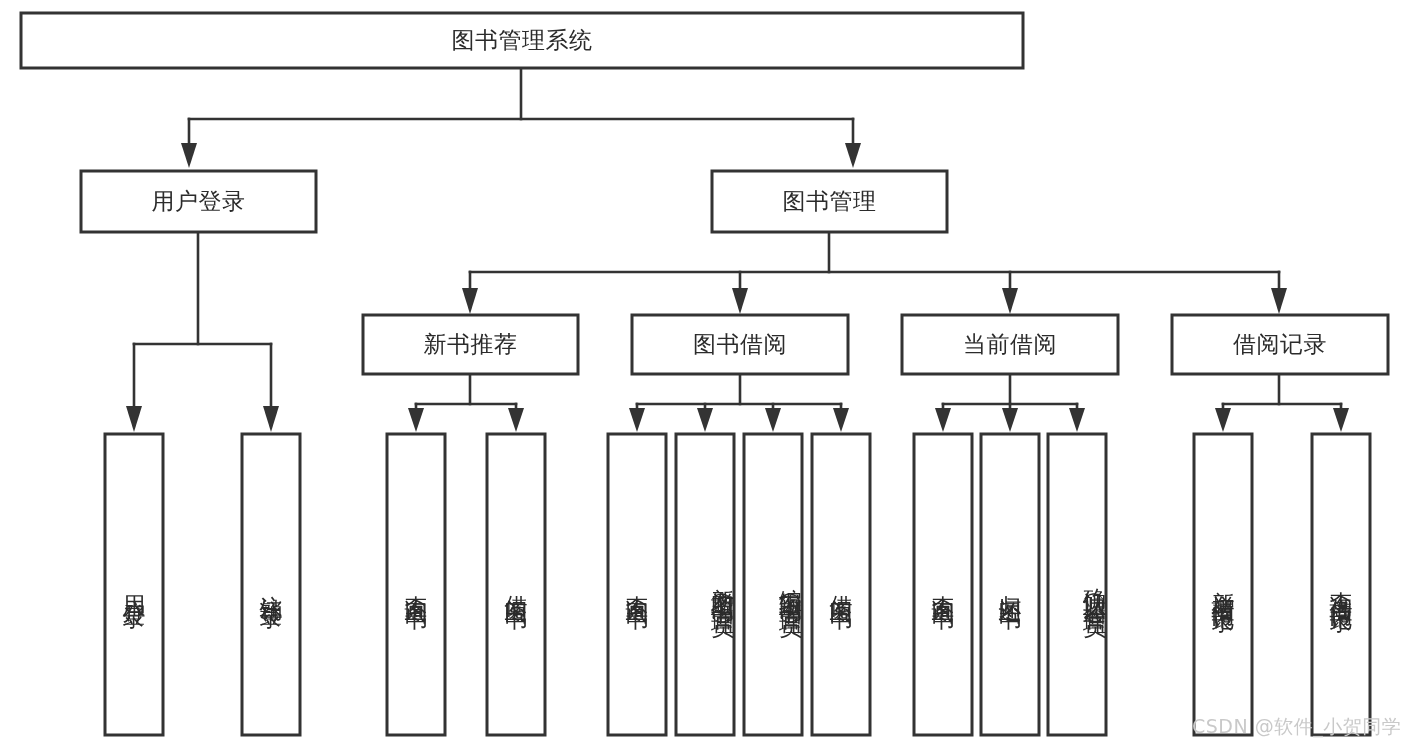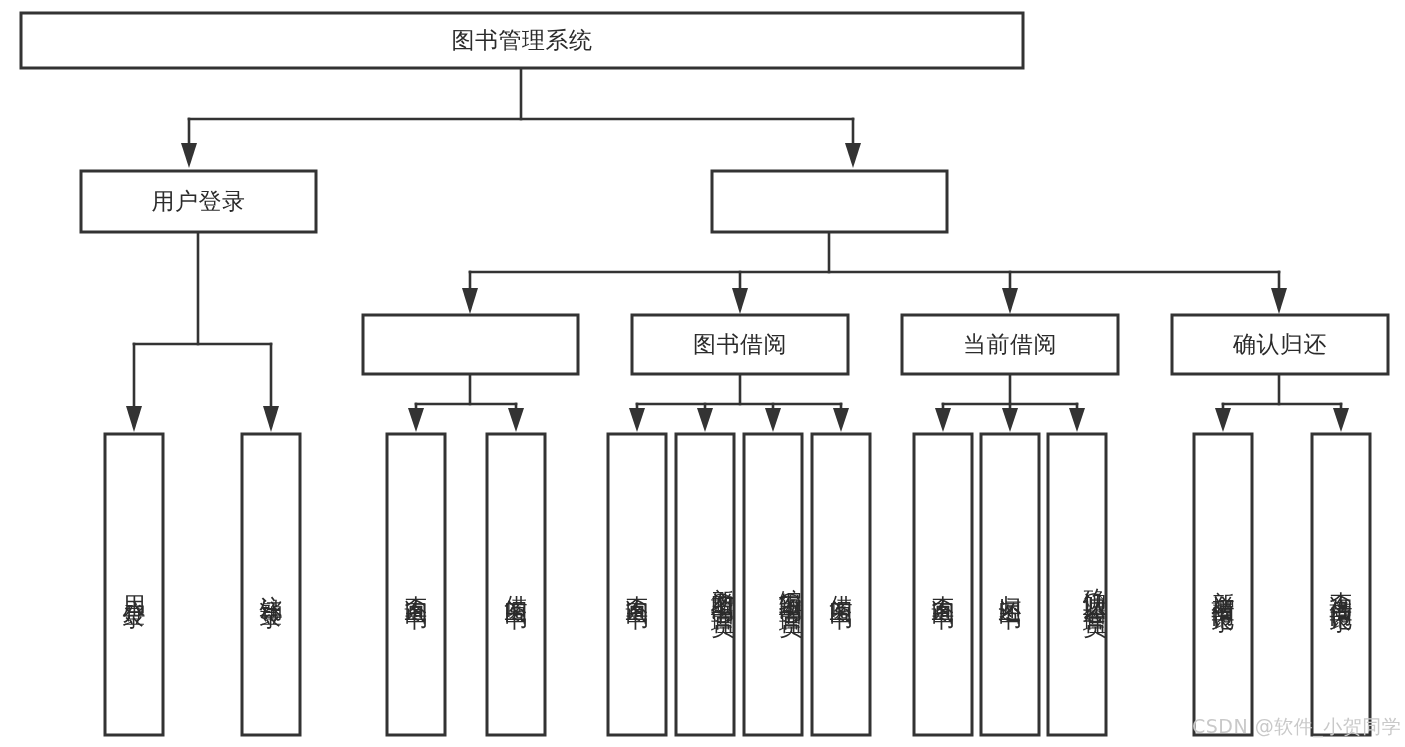--- a/index.html
+++ b/index.html
@@ -185,27 +185,29 @@
     <rect class="node-box" x="1048" y="434" width="58" height="301"></rect>
 
     <rect class="node-box" x="1194" y="434" width="58" height="301"></rect>
     <rect class="node-box" x="1312" y="434" width="58" height="301"></rect>
   </svg>
 
   <div class="node-label-h" style="left:21px; top:13px; width:1002px; height:55px;">图书管理系统</div>
 
   <div class="node-label-h" style="left:81px; top:171px; width:235px; height:61px;">用户登录</div>
 
-
+  <div class="node-label-h" style="left:712px; top:171px; width:235px; height:61px;">图书管理</div>
+
+  <div class="node-label-h" style="left:363px; top:315px; width:215px; height:59px;">新书推荐</div>
 
   <div class="node-label-h" style="left:902px; top:315px; width:216px; height:59px;">当前借阅</div>
 
   <div class="node-label-h" style="left:632px; top:315px; width:216px; height:59px;">图书借阅</div>
 
-  <div class="node-label-h" style="left:1172px; top:315px; width:216px; height:59px;">确认归还</div>
+  <div class="node-label-h" style="left:1172px; top:315px; width:216px; height:59px;">借阅记录</div>
 
   <div class="node-label-v center-start" style="left:105px; top:434px; width:58px; height:301px;">用户登录</div>
 
   <div class="node-label-v center-start" style="left:242px; top:434px; width:58px; height:301px;">注销登录</div>
 
   <div class="node-label-v center-start" style="left:387px; top:434px; width:58px; height:301px;">查询图书</div>
 
   <div class="node-label-v center-start" style="left:487px; top:434px; width:58px; height:301px;">借阅图书</div>
 
   <div class="node-label-v center-start" style="left:608px; top:434px; width:58px; height:301px;">查询图书</div>

